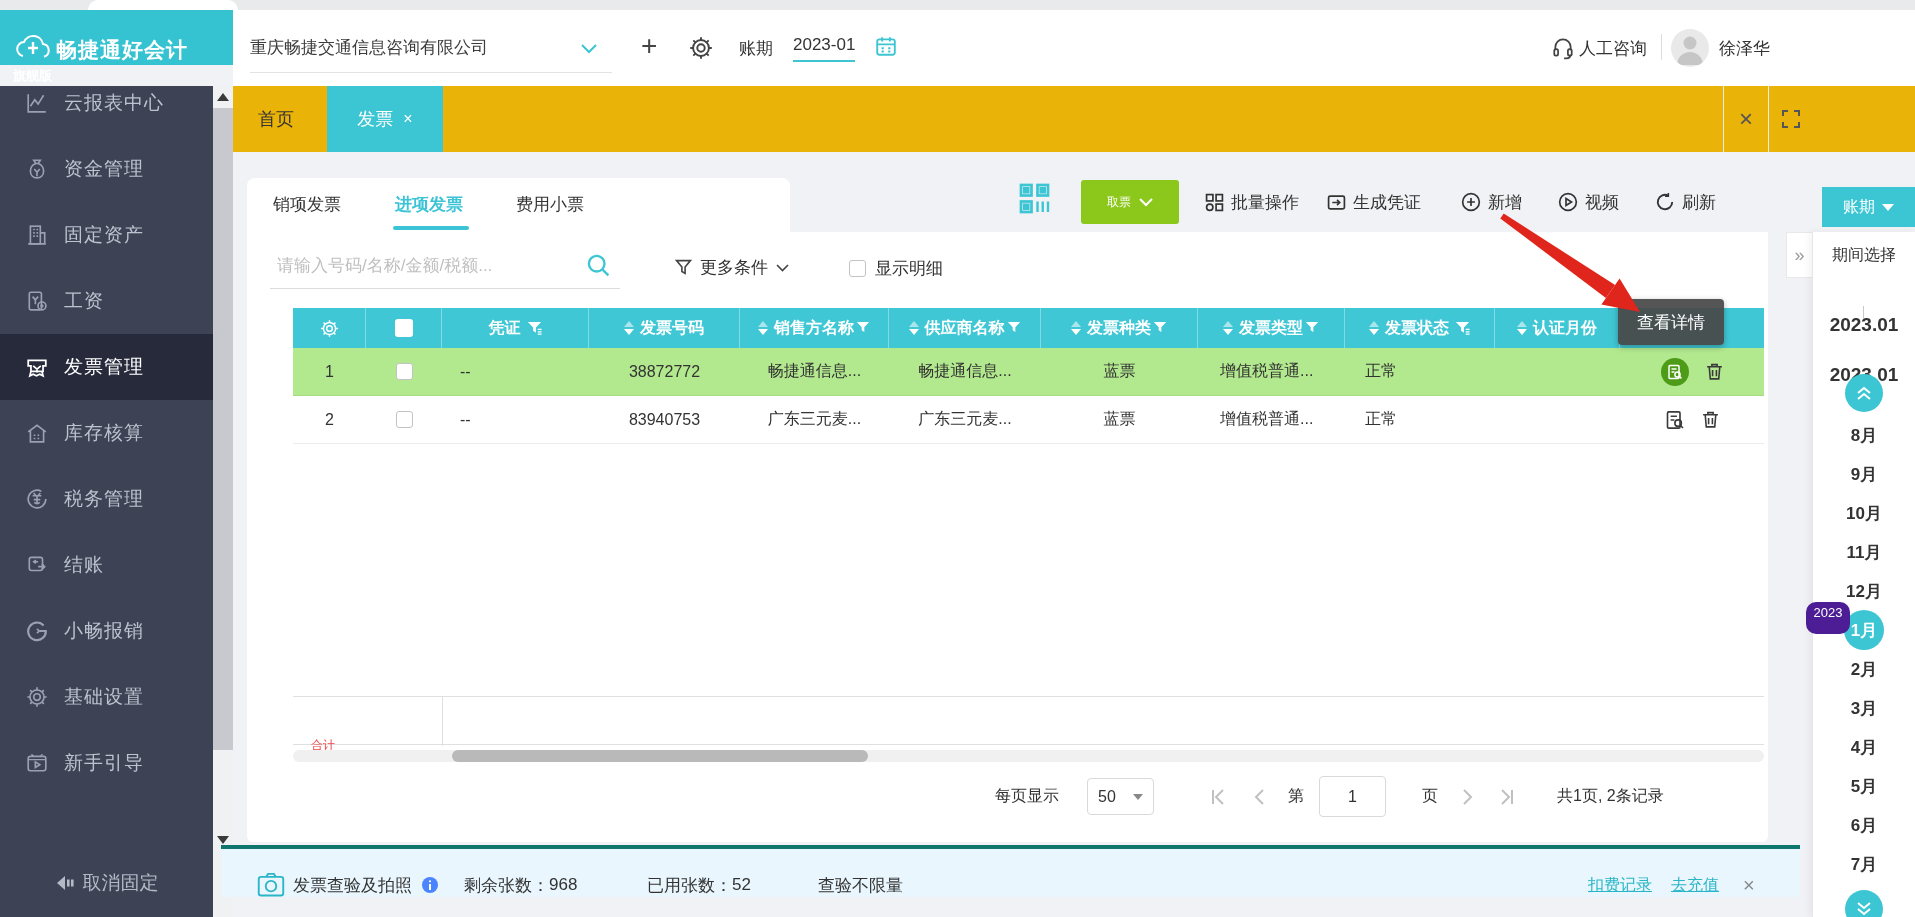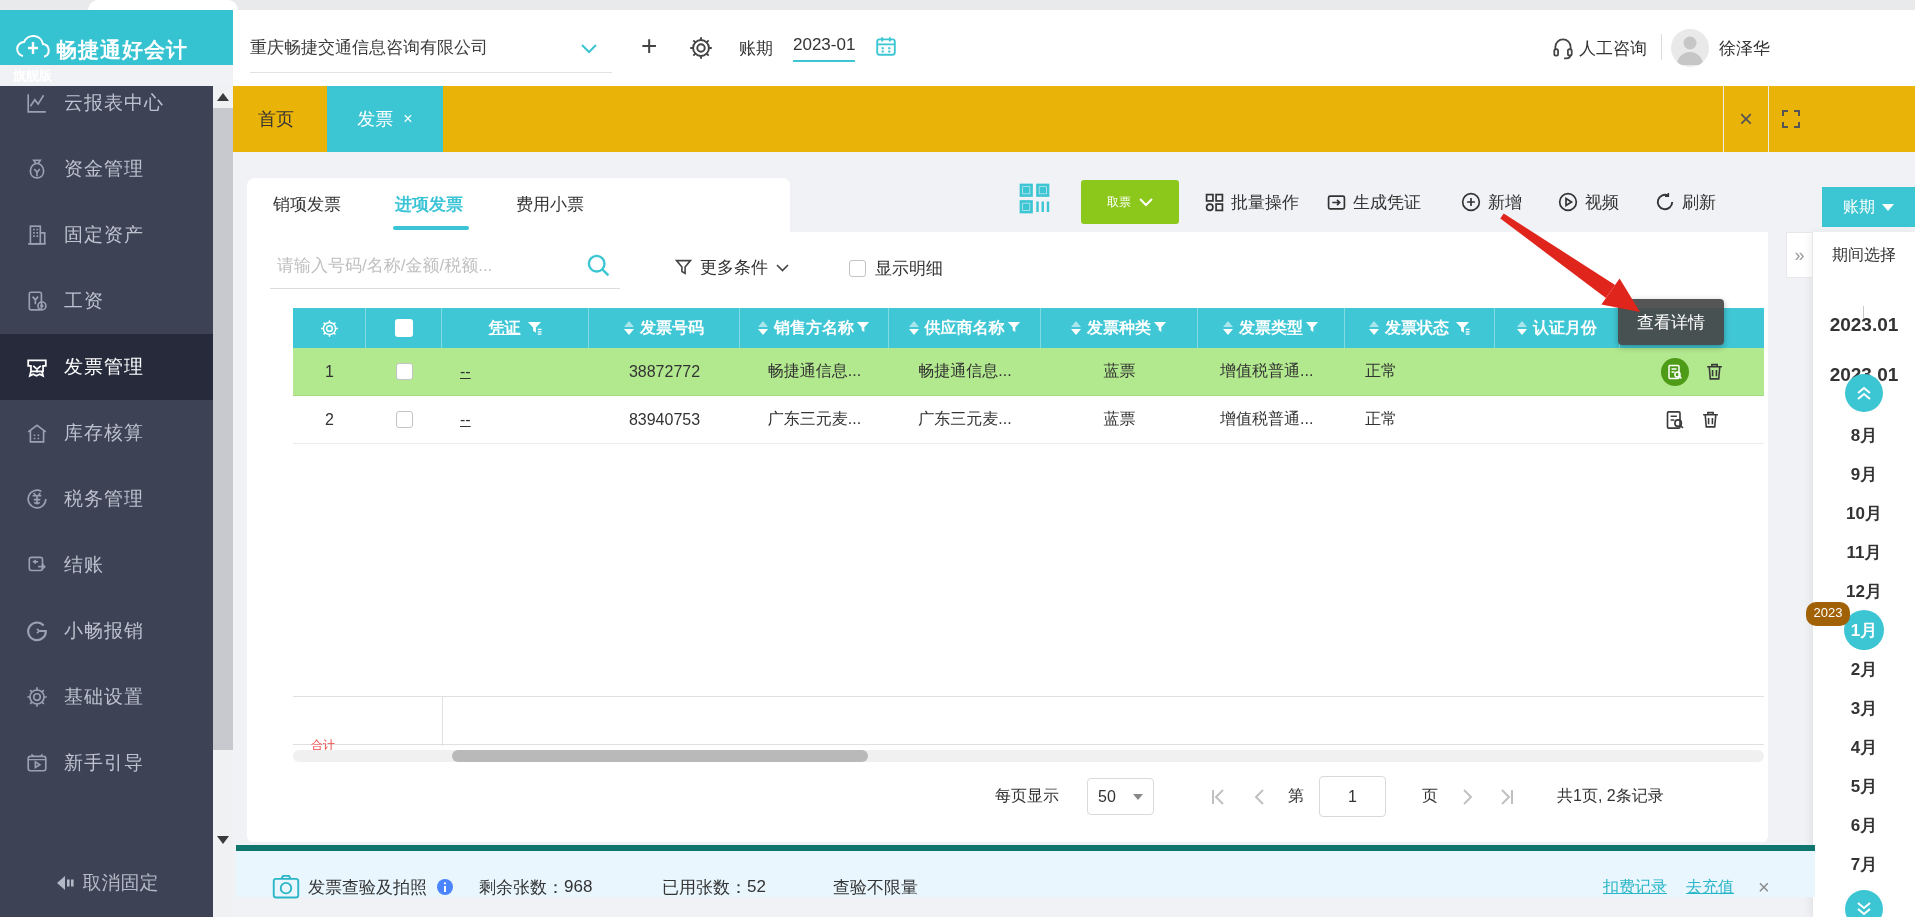--- a/index.html
+++ b/index.html
@@ -79,21 +79,21 @@
   .more-filter { position:absolute; left:428px; top:24px; display:flex; align-items:center; gap:8px; font-size:17px; color:#333; cursor:pointer; }
   .detail-check { position:absolute; left:602px; top:25px; display:flex; align-items:center; gap:9px; font-size:17px; color:#333; }
   .cb { width:17px; height:17px; background:#fff; border:1px solid #c3c3c3; border-radius:3px; cursor:pointer; }
 
   .table { position:absolute; left:46px; top:76px; width:1471px; }
   .tr { display:flex; width:1471px; }
   .thead { height:40px; background:#40c7d5; color:#fff; font-weight:bold; font-size:16px; }
   .th, .td { display:flex; align-items:center; justify-content:center; gap:6px; overflow:hidden; }
   .th { border-right:1px solid rgba(255,255,255,.35); }
   .th:last-child { border-right:none; }
-  .c0{width:73px;} .c1{width:76px;} .c2{width:147px;text-decoration:underline;} .c3{width:151px;} .c4{width:149px;} .c5{width:152px;}
+  .c0{width:73px;} .c1{width:76px;} .c2{width:147px;} .c3{width:151px;} .c4{width:149px;} .c5{width:152px;}
   .c6{width:157px;} .c7{width:147px;} .c8{width:150px;} .c9{width:125px;} .c10{width:144px;}
   .row { height:48px; font-size:16px; color:#333; border-bottom:1px solid #ececec; background:#fff; }
   .row.hl { background:#b2e88e; border-bottom:1px solid #a4dd7f; }
   .td.left { justify-content:flex-start; }
   .td.pl18 { padding-left:18px; } .td.pl22 { padding-left:22px; } .td.pl20 { padding-left:20px; }
   .hcb { width:18px; height:18px; background:#fff; border-radius:3px; cursor:pointer; }
   .sort { display:flex; flex-direction:column; gap:2px; }
   .sort .up { width:0;height:0;border-left:5px solid transparent;border-right:5px solid transparent;border-bottom:6px solid rgba(255,255,255,.55);}
   .sort .dn { width:0;height:0;border-left:5px solid transparent;border-right:5px solid transparent;border-top:6px solid #fff;}
   .view-filled { width:28px; height:28px; border-radius:50%; background:#4e9b17; display:flex; align-items:center; justify-content:center; color:#fff; cursor:pointer; }
@@ -120,24 +120,24 @@
   
   .collapse-box { left:1786px; top:232px; width:27px; height:46px; background:#fff; border:1px solid #e8e8e8; display:flex; align-items:center; justify-content:center; color:#9a9a9a; font-size:18px; cursor:pointer; }
   .right-panel { left:1812px; top:232px; width:103px; height:685px; background:#fff; border-left:1px solid #e6e6e6; box-shadow:-3px 0 8px rgba(0,0,0,.05); }
   .rp-label { position:absolute; top:13px; width:100%; text-align:center; font-size:16px; color:#333; }
   .rp-period { position:absolute; width:100%; text-align:center; font-size:19px; font-weight:bold; color:#333; cursor:pointer;margin-top:40px; }
   .rp-vline { position:absolute; left:50px; top:74px; width:1px; height:13px; background:#c9c9c9; }
   .rp-circle { position:absolute; left:32px; width:38px; height:38px; border-radius:50%; background:#3cc5d3; color:#fff; display:flex; align-items:center; justify-content:center; cursor:pointer; }
   .month { position:absolute; width:100%; height:39px; line-height:39px; text-align:center; font-size:17px; font-weight:bold; color:#333; cursor:pointer; }
   .month.active { color:#fff; }
   .month-circle { position:absolute; left:31px; width:40px; height:40px; border-radius:50%; background:#3cc5d3; }
-  .year-badge { position:absolute; left:-7px; width:44px; height:24px; background:#a16207; color:#fff; font-size:13px; line-height:21px; text-align:center; border-radius:10px; }
-
-  
-  .bottombar { left:236px; top:845px; width:1579px; height:52px; background:#e9f6fd; border-top:6px solid #0f766e; }
+  .year-badge { position:absolute; left:-7px; width:44px; height:32px; background:#4c1d95; color:#fff; font-size:13px; line-height:21px; text-align:center; border-radius:10px; }
+
+  
+  .bottombar { left:221px; top:845px; width:1579px; height:52px; background:#e9f6fd; border-top:4px solid #0f766e; }
   .bb { position:absolute; top:0; height:72px; display:flex; align-items:center; font-size:17px; color:#333; }
   .bb-link { color:#2bb6c8; text-decoration:underline; cursor:pointer; font-size:16px; }
   .bb-close { color:#8a8a8a; font-size:20px; cursor:pointer; }
 </style>
 </head>
 <body>
 
 <div class="abs top-strip">
   <div class="abs tab-remnant"></div>
 </div>

